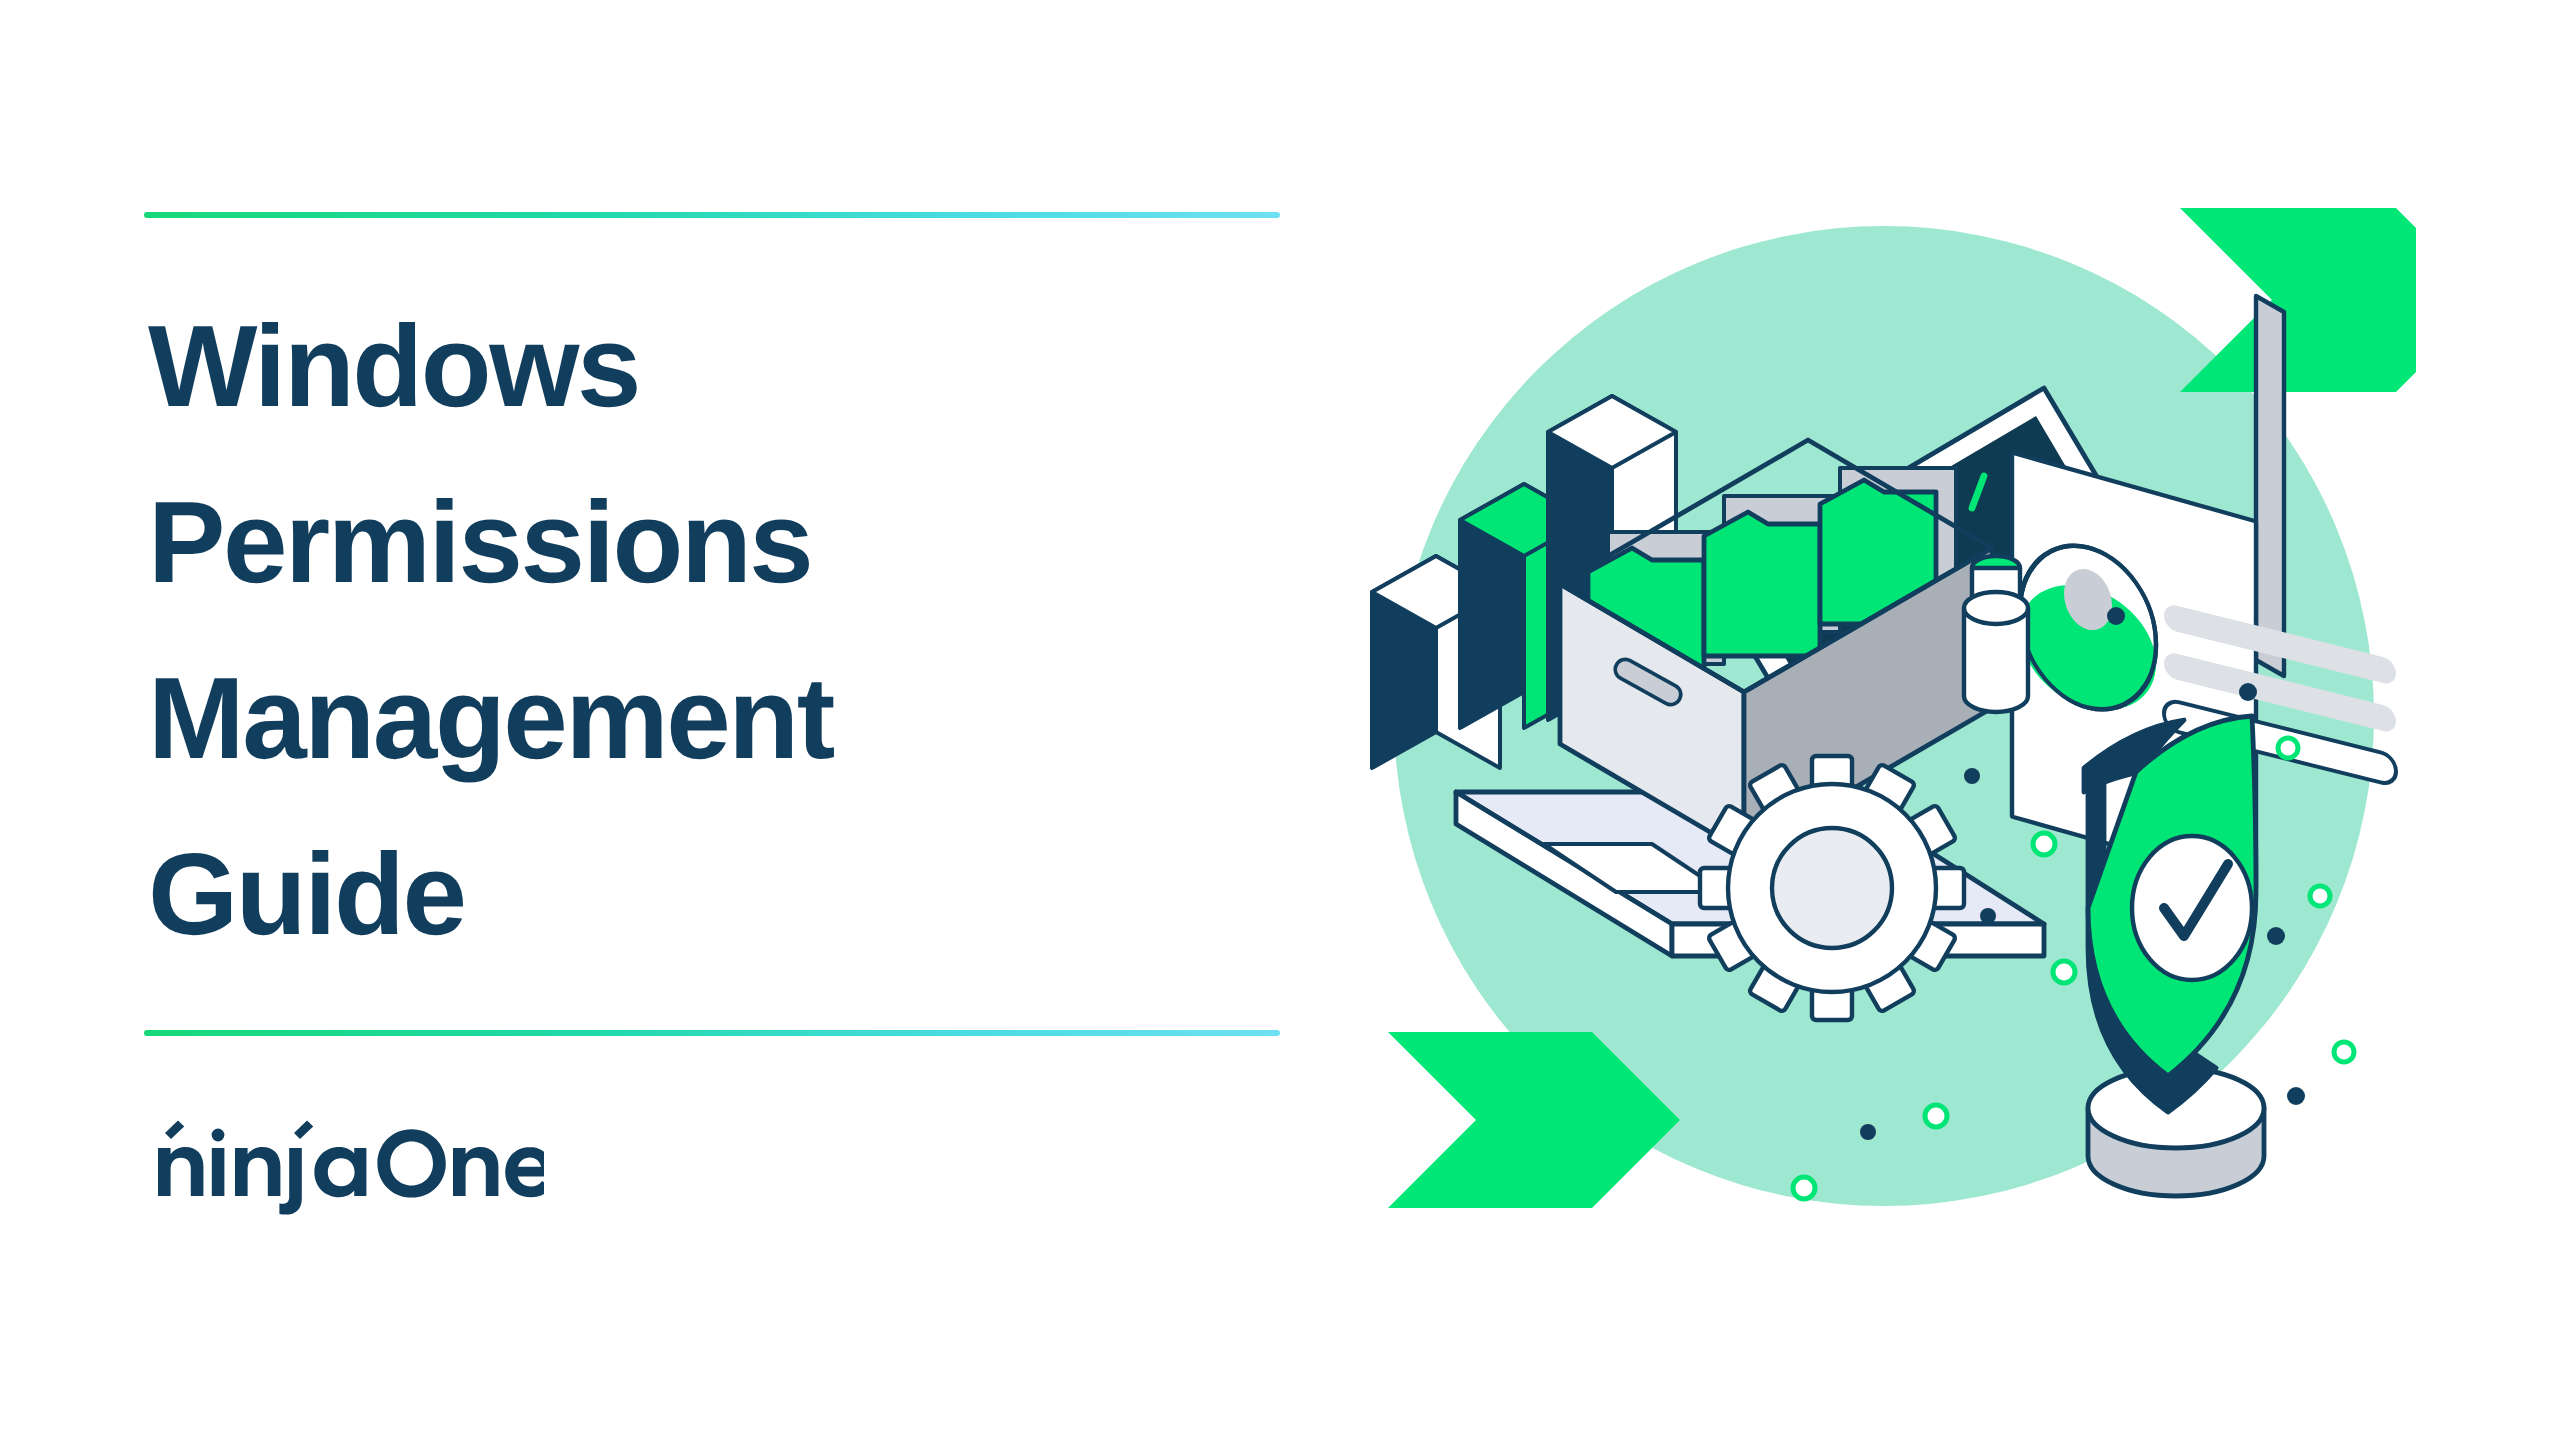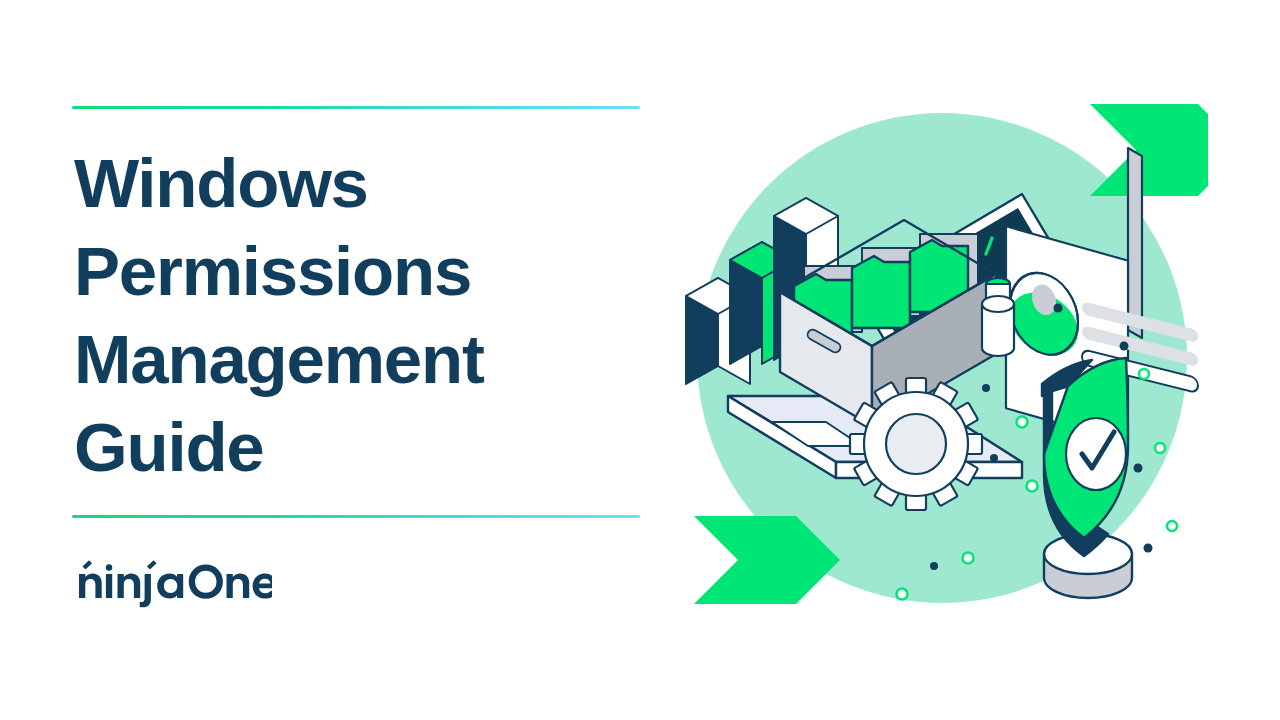--- a/index.html
+++ b/index.html
@@ -29,21 +29,21 @@
   .rule-top { position:absolute; left:0; top:0; }
   .rule-bottom { position:absolute; left:0; top:409px; }
 
   .headline {
     position:absolute;
     left:2px; top:34px;
     width:566px;
     color:#123E5E;
     font-family:"Liberation Sans", sans-serif;
     font-weight:700;
-    font-size:69px;
+    font-size:58px;
     line-height:88px;
     letter-spacing:-1.2px;
     white-space:pre-line;
   }
 
   
   .logo-wrap {
     position:absolute;
     left:0px; top:450px;
     height:56px;

